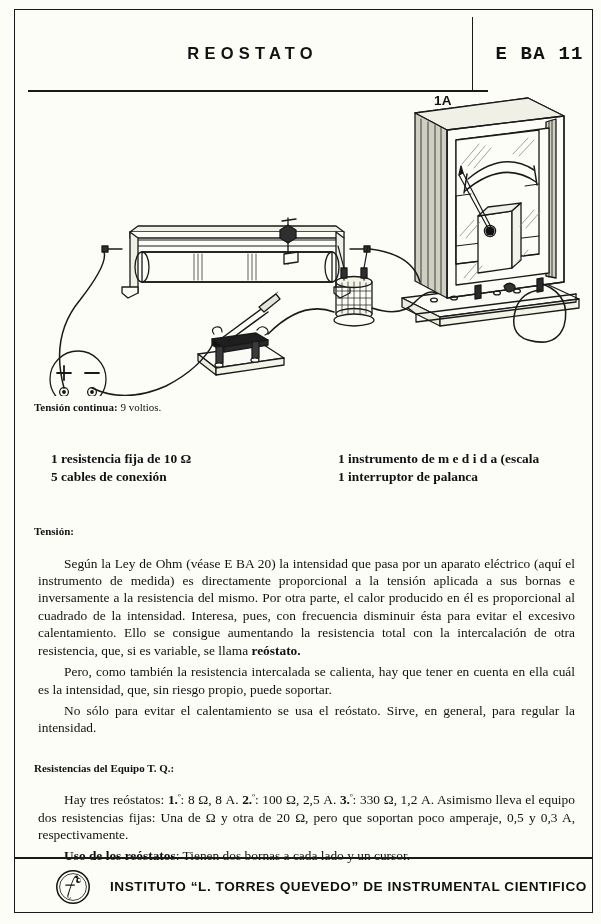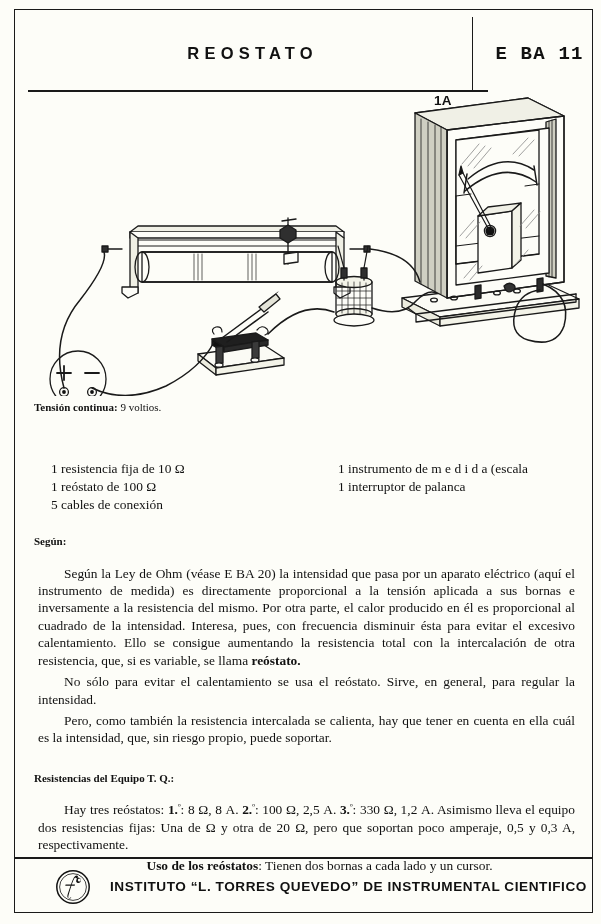--- a/index.html
+++ b/index.html
@@ -102,42 +102,43 @@
 
   .blk { margin: 0; }
   .sp-12 { height: 12px; }
   .sp-16 { height: 16px; }
   .sp-20 { height: 20px; }
 
   
   #material {
     position: relative;
     margin-left: 17px;
-    margin-top: 26px;
+    margin-top: 16px;
     height: 58px;
+    font-weight: bold;
   }
   #mat-left {
     position: absolute; left: 0; top: 0; width: 270px;
   }
   #mat-right {
     position: absolute; left: 287px; top: 0; width: 258px;
   }
   #material div.item { line-height: 1.33; white-space: nowrap; }
   #mat-right div.item { white-space: normal; }
   .indent-hang { padding-left: 11px; }
 
   
   .para {
     text-align: justify;
     text-justify: inter-word;
     line-height: 1.30;
     margin: 4px;
   }
   .para.first { text-indent: 26px; }
-  .nojust { text-align: center; }
+  .nojust { text-align: left; }
   b.bold { font-weight: 700; }
 
   sup.ord {
     font-size: 0.64em;
     vertical-align: 0.45em;
     line-height: 0;
   }
 
   
   #footer {
@@ -384,38 +385,37 @@
       <span>Tensión continua:</span>
       <span class="normal">9 voltios.</span>
     </div>
 
     <div class="sp-20"></div>
 
 
     <div id="material">
       <div id="mat-left">
         <div class="item">1 resistencia fija de 10 Ω</div>
-        <div class="item">1 reóstato de 100 Ω</div>
         <div class="item">5 cables de conexión</div>
       </div>
       <div id="mat-right">
         <div class="item">1 instrumento de m e d i d a (escala</div>
         <div class="item">1 interruptor de palanca</div>
       </div>
     </div>
 
     <div class="sp-16"></div>
 
-    <div class="h-line blk">Según:</div>
+    <div class="h-line blk">Tensión:</div>
 
     <div class="sp-12"></div>
 
     <p class="para first"><span>Según la Ley de Ohm (véase E BA 20) la intensidad que pasa por un aparato eléctrico (aquí el instrumento de medida) es directamente proporcional a la tensión aplicada a sus bornas e inversamente a la resistencia del mismo. Por otra parte, el calor producido en él es proporcional al cuadrado de la intensidad. Interesa, pues, con frecuencia disminuir ésta para evitar el excesivo calentamiento. Ello se consigue aumentando la resistencia total con la intercalación de otra resistencia, que, si es variable, se llama </span><b class="bold">reóstato.</b></p>
+    <p class="para first">Pero, como también la resistencia intercalada se calienta, hay que tener en cuenta en ella cuál es la intensidad, que, sin riesgo propio, puede soportar.</p>
     <p class="para first">No sólo para evitar el calentamiento se usa el reóstato. Sirve, en general, para regular la intensidad.</p>
-    <p class="para first">Pero, como también la resistencia intercalada se calienta, hay que tener en cuenta en ella cuál es la intensidad, que, sin riesgo propio, puede soportar.</p>
 
     <div class="sp-20"></div>
 
     <div class="h-line blk">Resistencias del Equipo T. Q.:</div>
 
     <div class="sp-12"></div>
 
     <p class="para first"><span>Hay tres reóstatos: </span><b class="bold">1.</b><sup class="ord">º</sup><span>: 8 Ω, 8 A. </span><b class="bold">2.</b><sup class="ord">º</sup><span>: 100 Ω, 2,5 A. </span><b class="bold">3.</b><sup class="ord">º</sup><span>: 330 Ω, 1,2 A. Asimismo lleva el equipo dos resistencias fijas: Una de Ω y otra de 20 Ω, pero que soportan poco amperaje, 0,5 y 0,3 A, respectivamente.</span></p>
 
     <p class="para first nojust"><b class="bold">Uso de los reóstatos</b><span>: Tienen dos bornas a cada lado y un cursor.</span></p>

